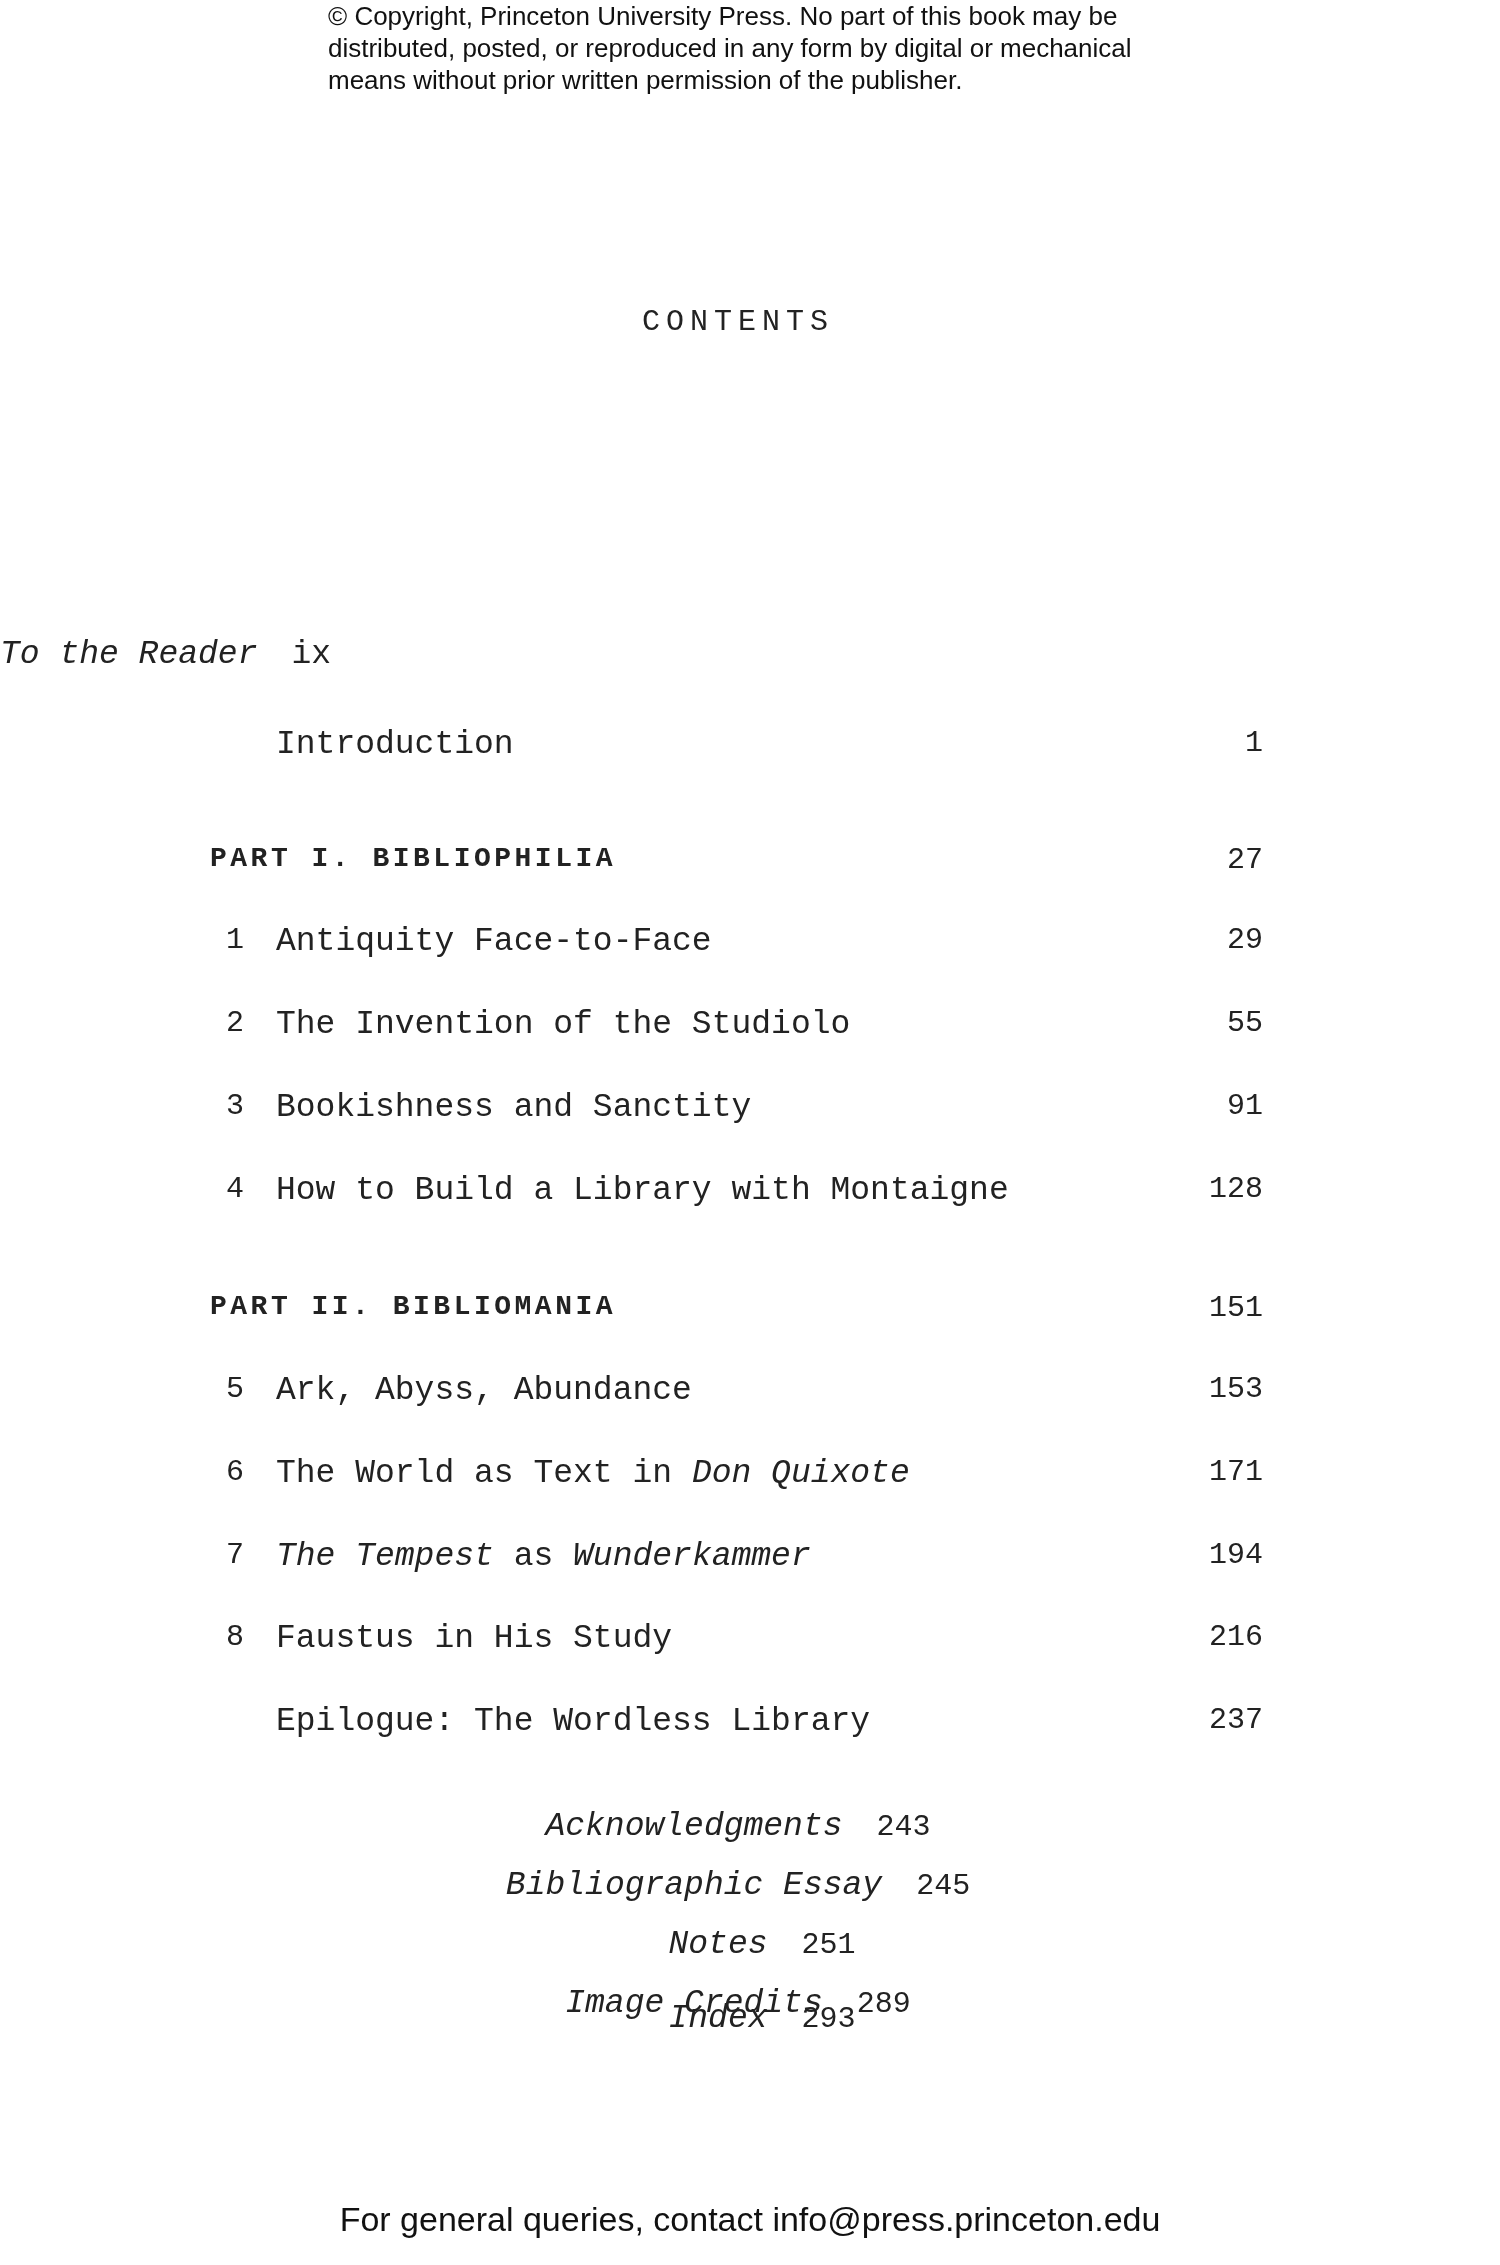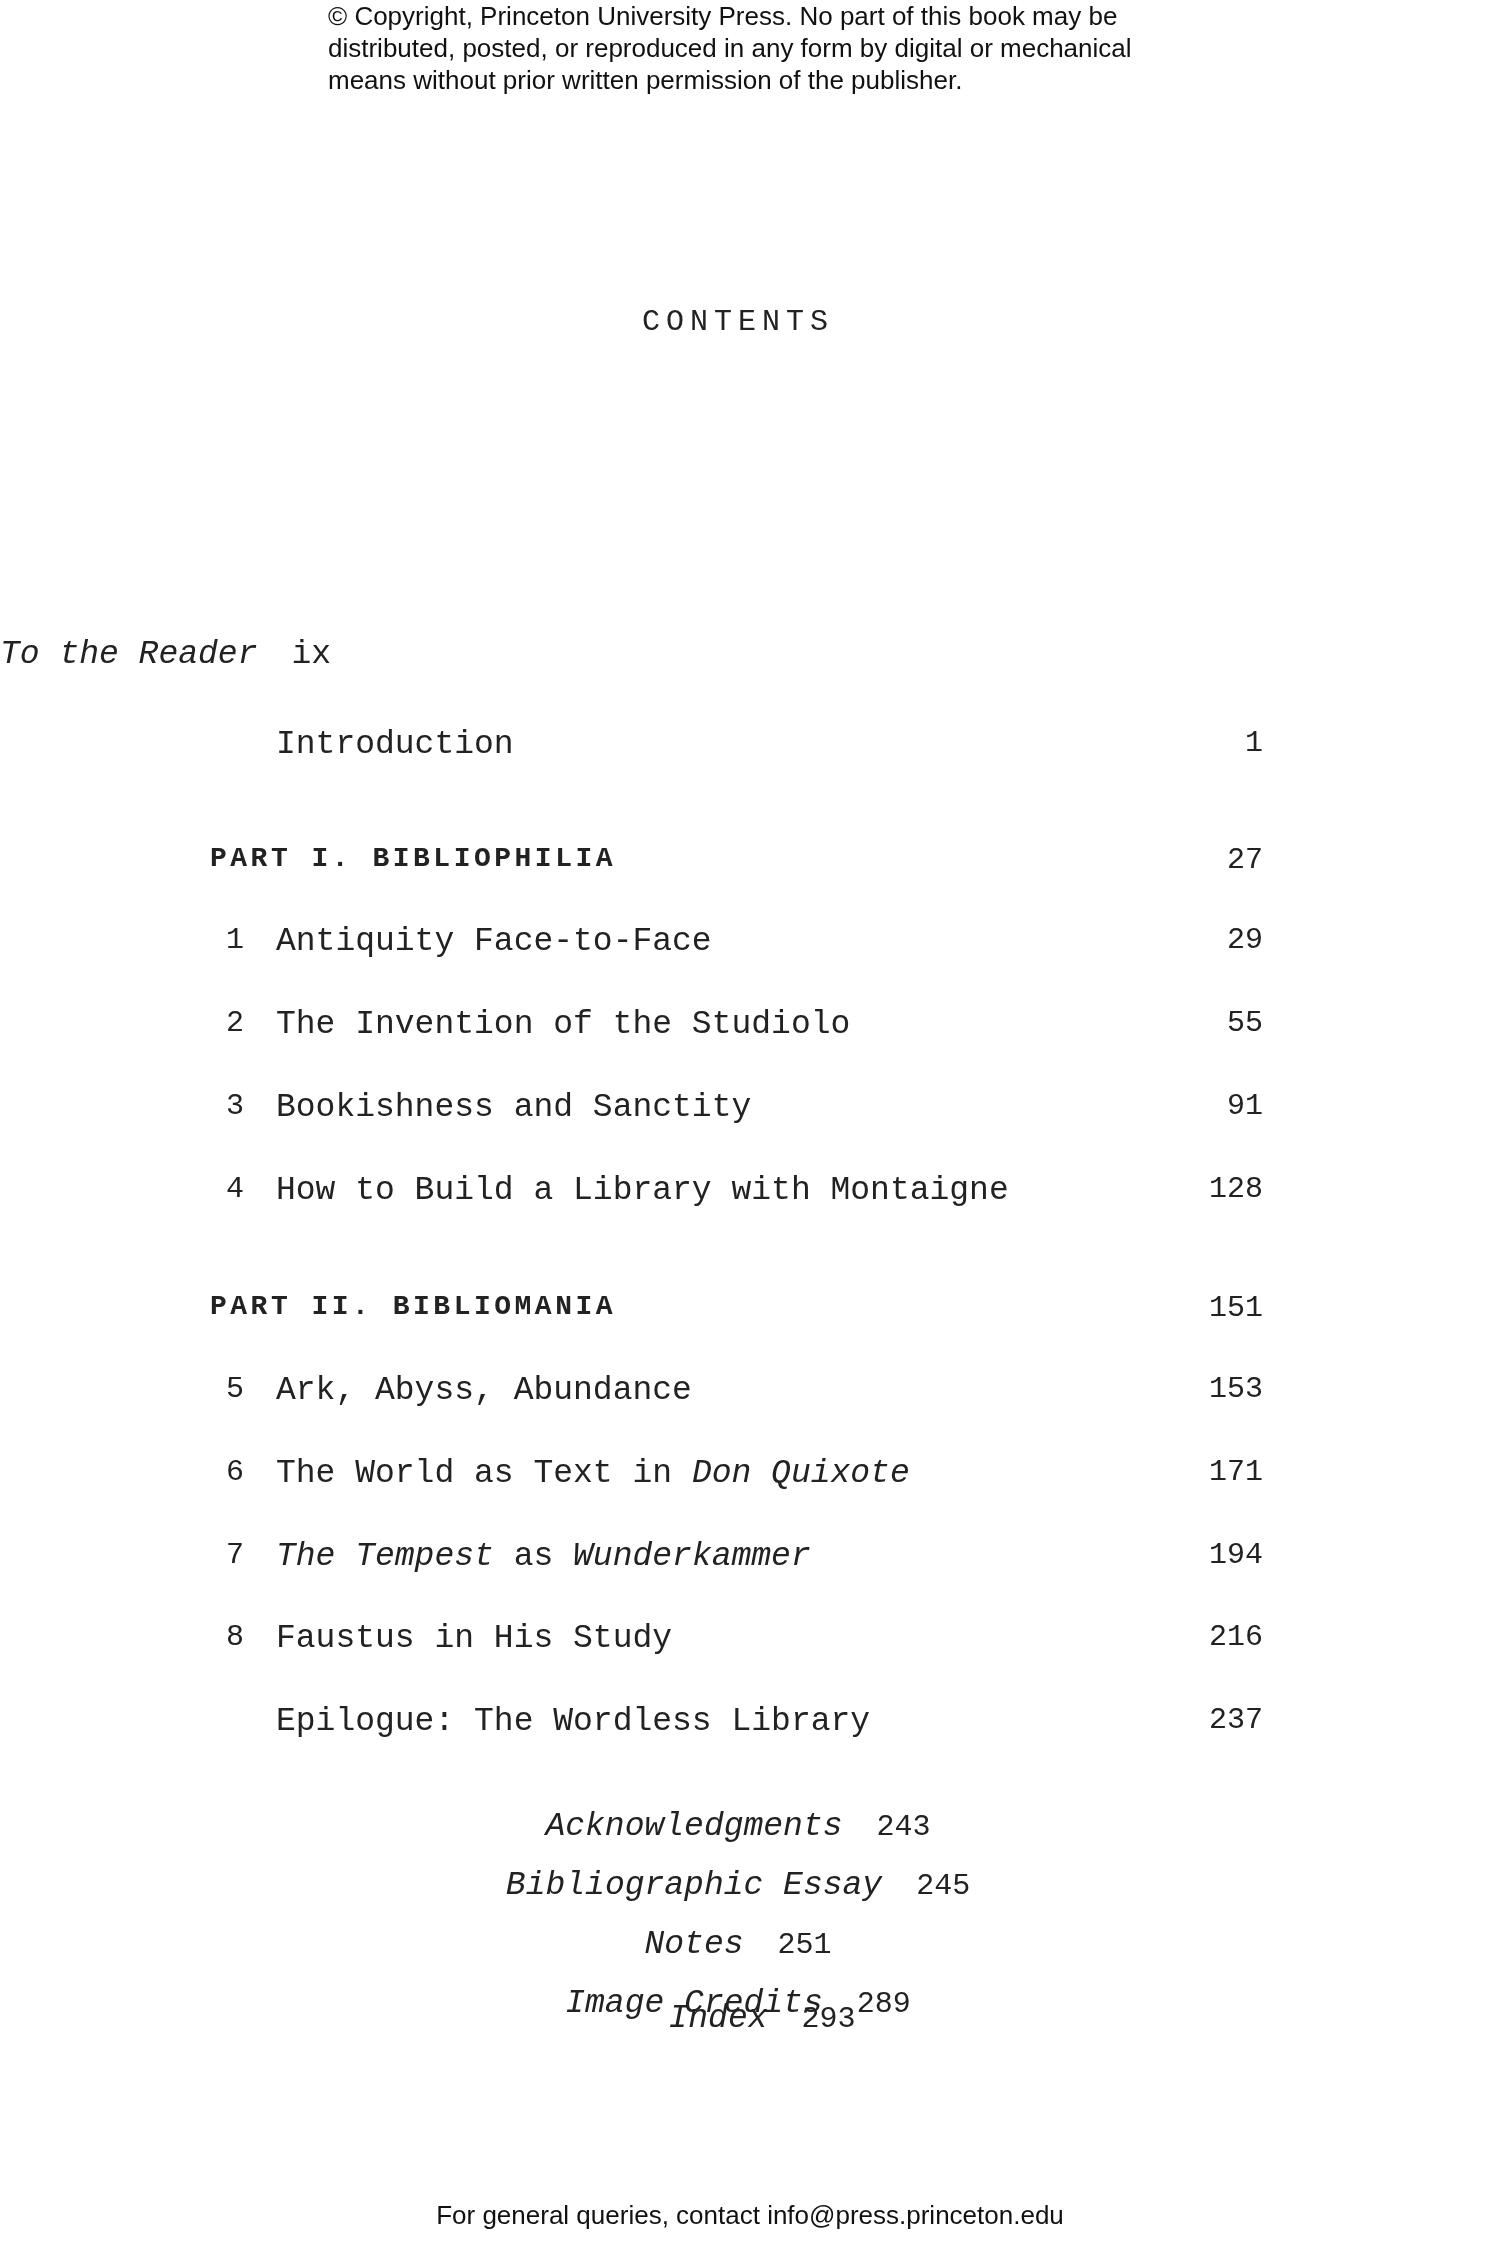--- a/index.html
+++ b/index.html
@@ -29,21 +29,21 @@
   }
   .it { font-style: italic; }
   .back {
     position: absolute; left: 0; width: 1476px; text-align: center;
     font-size: 33px; color: #222;
   }
   .back .t { font-style: italic; }
   .back .p { margin-left: 34px; font-size: 30px; }
   .footer {
     position: absolute; left: 0; width: 1500px; top: 2200px; text-align: center;
-    font-size: 26px; color: #111;
+    font-size: 34px; color: #111;
   }
 </style>
 </head>
 <body>
 
 <div class="copyright sans">
   <div>© Copyright, Princeton University Press. No part of this book may be</div>
   <div>distributed, posted, or reproduced in any form by digital or mechanical</div>
   <div>means without prior written permission of the publisher.</div>
 </div>
@@ -115,21 +115,21 @@
   <span class="title">Epilogue: The Wordless Library</span>
   <span class="page">237</span>
 </div>
 
 <div class="back serif" style="top:1808px;">
   <span class="t">Acknowledgments</span><span class="p">243</span>
 </div>
 <div class="back serif" style="top:1867px;text-align:center;">
   <span class="t">Bibliographic Essay</span><span class="p">245</span>
 </div>
-<div class="back serif" style="top:1926px;">
+<div class="back serif" style="top:1926px;padding-left:24px;">
   <span class="t">Notes</span><span class="p">251</span>
 </div>
 <div class="back serif" style="top:1985px;">
   <span class="t">Image Credits</span><span class="p">289</span>
 </div>
 <div class="back serif" style="top:2000px;padding-left:24px;">
   <span class="t">Index</span><span class="p">293</span>
 </div>
 
 <div class="footer sans">For general queries, contact info@press.princeton.edu</div>

